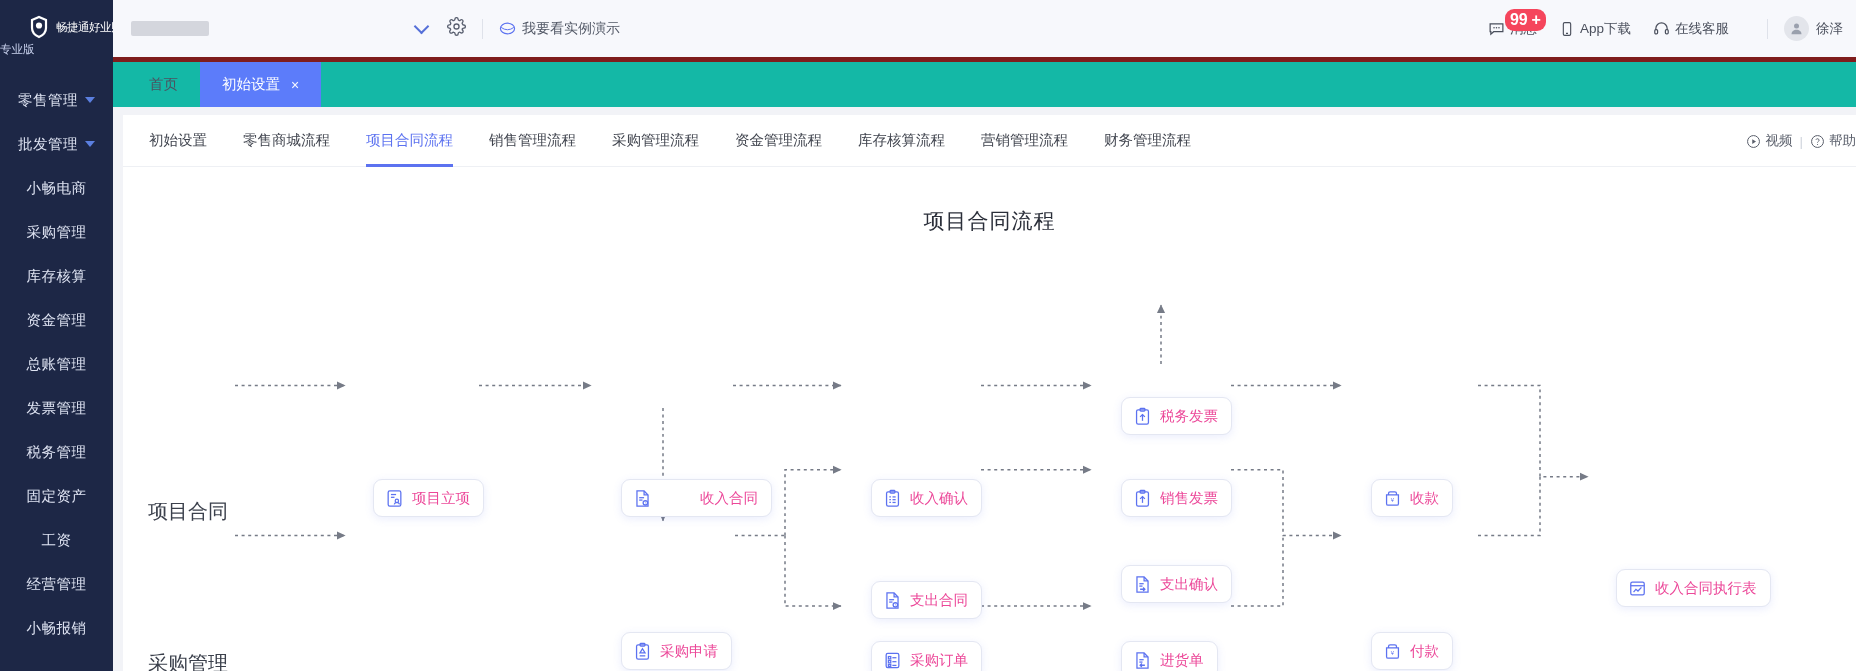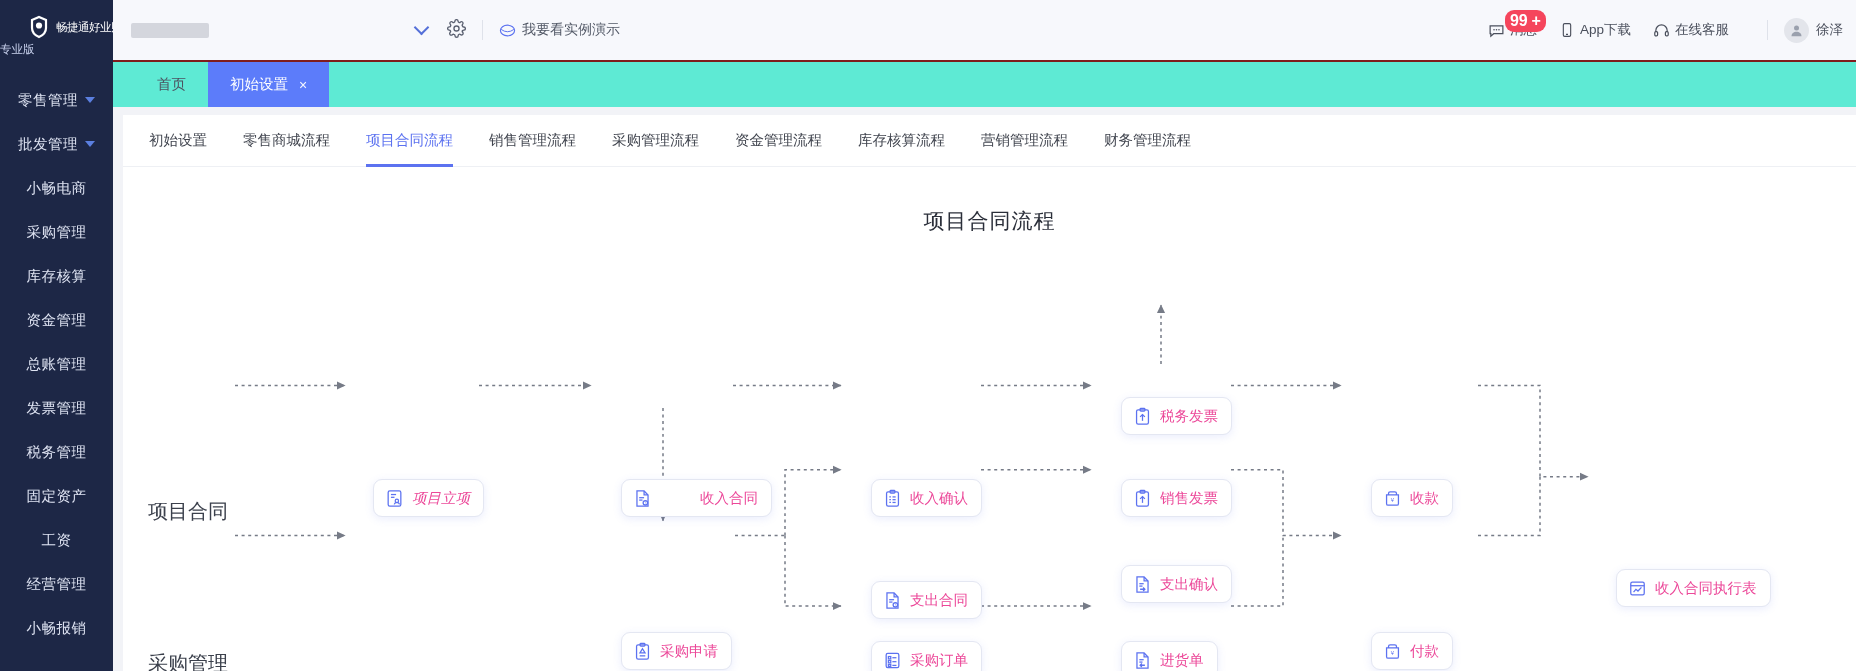--- a/index.html
+++ b/index.html
@@ -38,21 +38,21 @@
     width:0;height:0;border-left:5px solid transparent;border-right:5px solid transparent;
     border-top:6px solid #5b7fe0; margin-left:7px; display:inline-block;
   }
 
   
   .main { flex:1; display:flex; flex-direction:column; min-width:0; background:#fff; }
 
   
   .topbar {
     height:62px; background:#f7f8fc; display:flex; align-items:center;
-    border-bottom:2px solid #7f1d1d; padding-left:14px; flex:0 0 62px;
+    border-bottom:5px solid #7f1d1d; padding-left:14px; flex:0 0 62px;
   }
   .search-mask { width:78px; height:15px; background:#d4d6dd; border-radius:2px; margin-left:4px; }
   .chev-down {
     width:11px;height:11px; border-right:2px solid #5570d8; border-bottom:2px solid #5570d8;
     transform:rotate(45deg); margin:-5px 0 0 0;
   }
   .chev-wrap { margin-left:200px; width:24px; display:flex; justify-content:center; align-items:center; cursor:pointer;}
   .gear-wrap { margin-left:14px; cursor:pointer; display:flex; align-items:center;}
   .divider-v { width:1px; height:20px; background:#dfe2ea; margin:0 16px; }
   .demo-link { display:flex; align-items:center; font-size:14px; color:#525866; cursor:pointer; }
@@ -69,22 +69,22 @@
     font-weight:bold; letter-spacing:-0.2px;
   }
   .avatar {
     width:25px;height:25px;border-radius:50%;background:#e3e5eb; margin-right:7px;
     display:flex;align-items:center;justify-content:center;
   }
   .user-name { font-size:13.5px; color:#4a4f5c; white-space:nowrap; overflow:hidden; width:34px; }
 
   
   .tabstrip {
-    height:45px; background:#5eead4; display:flex; align-items:stretch;
-    flex:0 0 45px; padding-left:22px;
+    height:45px; background:#14b8a6; display:flex; align-items:stretch;
+    flex:0 0 45px; padding-left:14px;
   }
   .tab {
     padding:0 22px; display:flex; align-items:center; font-size:14.5px;
     color:#4d5260; cursor:pointer; white-space:nowrap;
   }
   .tab.active { background:#5c7cfa; color:#fff; }
   .tab .close { margin-left:11px; font-size:14px; opacity:.95; }
 
   
   .content { flex:1; background:#f2f3f7; padding:8px 0 0 10px; min-height:0; }
@@ -313,20 +313,42 @@
           <div class="subtab">
             <span>库存核算流程</span>
             </div>
           <div class="subtab">
             <span>营销管理流程</span>
             </div>
           <div class="subtab">
             <span>财务管理流程</span>
             </div>
 
+          <div class="subtabs-right">
+            <span class="srt-item">
+              <span class="ic">
+                <svg width="15" height="15" viewBox="0 0 24 24" fill="none" stroke="#5a5f6b" stroke-width="1.6">
+                  <circle cx="12" cy="12" r="9.5"></circle>
+                  <path d="M10 8.2l6 3.8-6 3.8z" fill="#5a5f6b" stroke="none"></path>
+                </svg>
+              </span>
+              <span>视频</span>
+            </span>
+            <span class="srt-sep">|</span>
+            <span class="srt-item">
+              <span class="ic">
+                <svg width="15" height="15" viewBox="0 0 24 24" fill="none" stroke="#5a5f6b" stroke-width="1.6">
+                  <circle cx="12" cy="12" r="9.5"></circle>
+                  <path d="M9.5 9.2a2.6 2.6 0 015 .9c0 1.8-2.5 2-2.5 3.6" stroke-width="1.5"></path>
+                  <circle cx="12" cy="16.8" r="0.95" fill="#5a5f6b" stroke="none"></circle>
+                </svg>
+              </span>
+              <span>帮助</span>
+            </span>
+          </div>
         </div>
 
         <div class="flowwrap">
           <div class="flow-title">项目合同流程</div>
 
           <div class="flow-canvas">
 
             <svg class="lines" viewBox="0 0 1733 514" preserveAspectRatio="none">
               <defs>
                 <marker id="ah" markerWidth="7" markerHeight="7" refX="5.6" refY="3.2" orient="auto">
@@ -369,21 +391,21 @@
 
                 <path d="M1355 335 L1417 335 L1417 275"></path>
               </g>
             </svg>
 
             <div class="row-label" style="left:25px; top:291px;">项目合同</div>
             <div class="row-label" style="left:25px; top:443px;">采购管理</div>
 
             <div class="branch-label" style="left:762px; top:377px;">分包</div>
 
-            <div class="node" style="left:250px; top:272px;font-style:italic;">
+            <div class="node" style="left:250px; top:272px;">
               <span class="nicon">
                 <svg width="19" height="19" viewBox="0 0 24 24" fill="none" stroke="#5c72f0" stroke-width="1.6">
                   <rect x="4" y="2.5" width="16" height="19" rx="2"></rect>
                   <line x1="7.5" y1="7" x2="14" y2="7"></line>
                     <line x1="7.5" y1="10.5" x2="12" y2="10.5"></line>
                   <circle cx="15" cy="15" r="2.1"></circle>
                     <path d="M11.6 19.5c.4-1.7 1.8-2.6 3.4-2.6s3 .9 3.4 2.6"></path>
                 </svg>
               </span>
               <span class="nlabel">项目立项</span>

